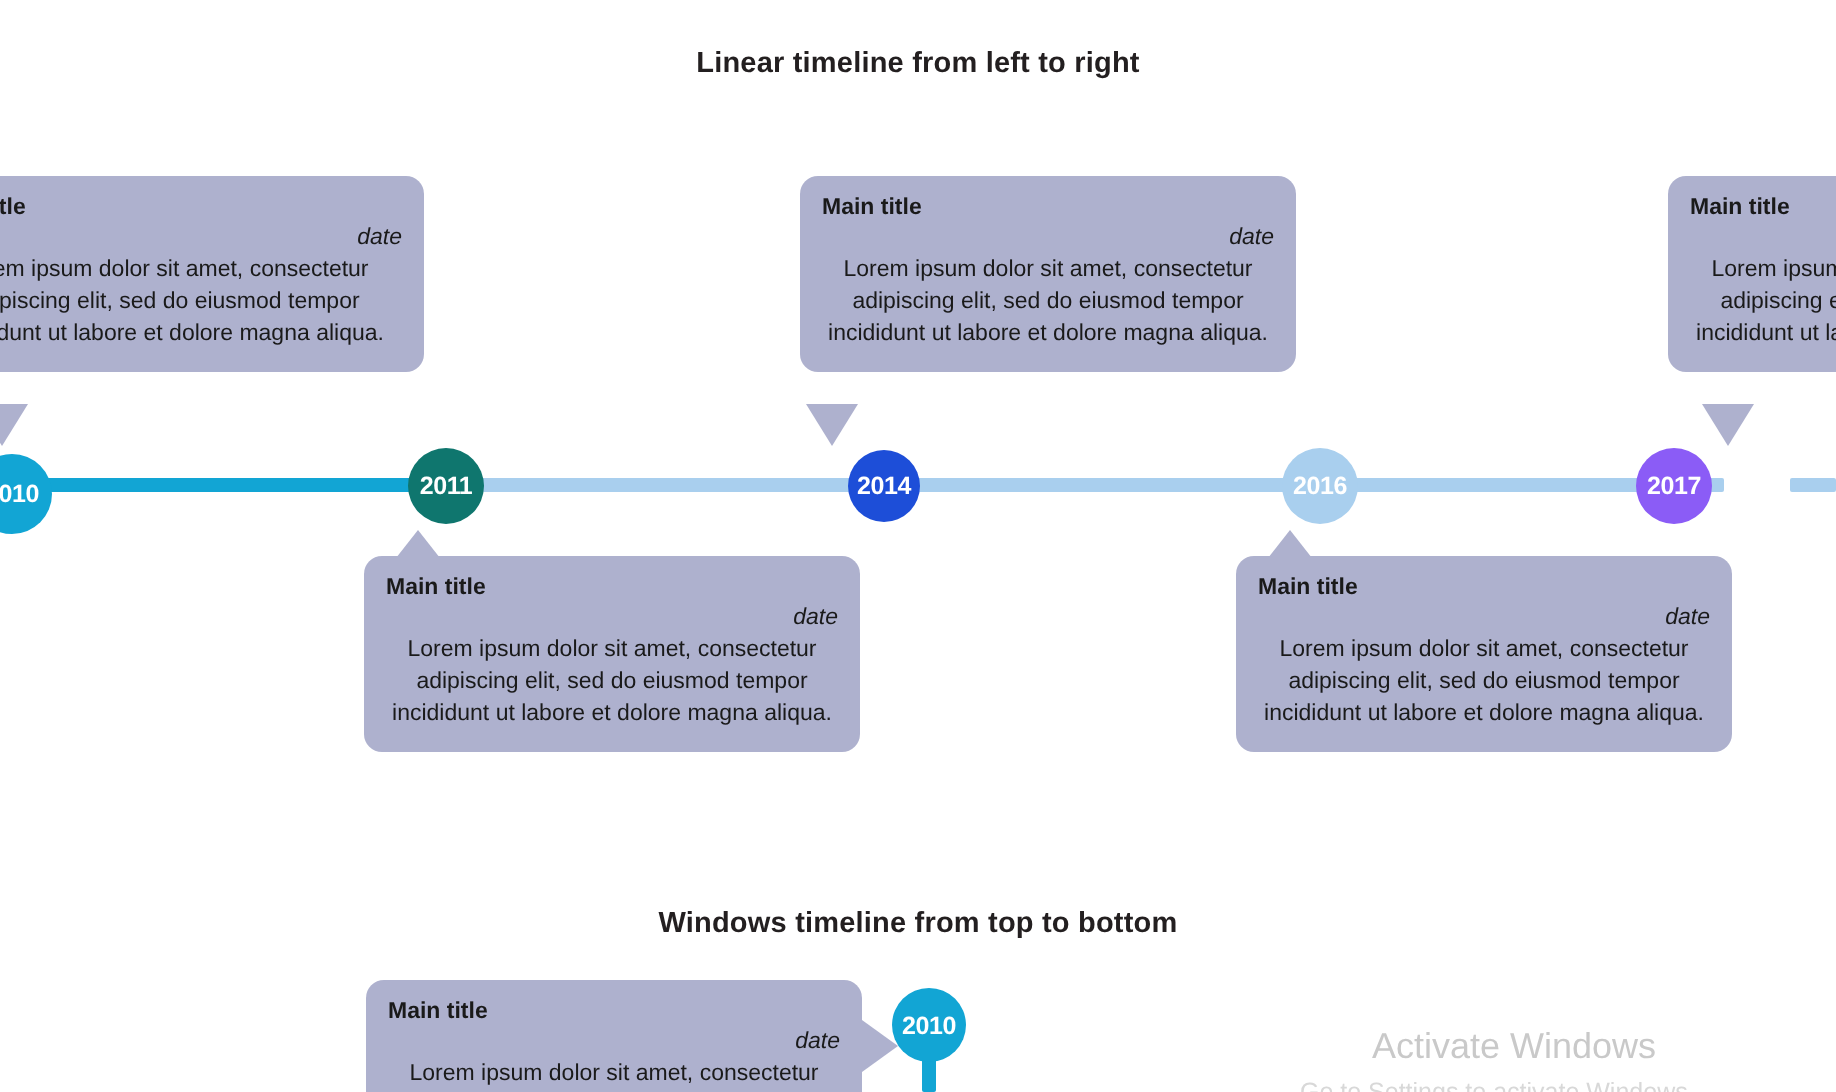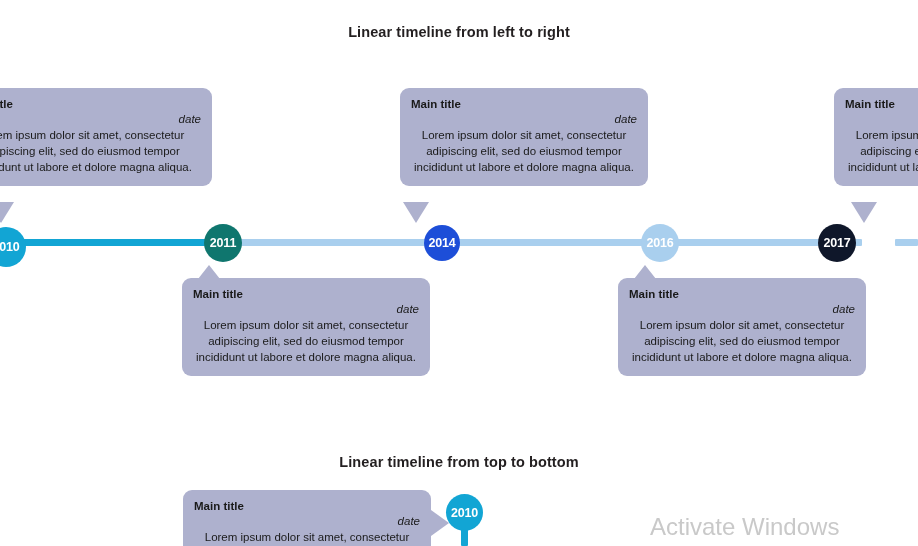--- a/index.html
+++ b/index.html
@@ -112,24 +112,25 @@
 
   
   #watermark {
     position: absolute;
     left: 650px;
     top: 512px;
     text-align: left;
     user-select: none;
   }
   #watermark .wm-line1 {
-    font-size: 24px;
+    font-size: 18px;
     color: #c9c9c9;
     line-height: 1.25;
     white-space: nowrap;
+    margin-left: 36px;
   }
   #watermark .wm-line2 {
     font-size: 12.5px;
     color: #d8d8d8;
     line-height: 1.3;
     white-space: nowrap;
     margin-top: 3px;
   }
 </style>
 </head>
@@ -199,25 +200,25 @@
   </div>
 
   <div class="marker" style="left:424px; top:225px; width:36px; height:36px; background:#1d4ed8;">
     <span>2014</span>
   </div>
 
   <div class="marker" style="left:641px; top:224px; width:38px; height:38px; background:#a9cfee;">
     <span>2016</span>
   </div>
 
-  <div class="marker" style="left:818px; top:224px; width:38px; height:38px; background:#0f172a;align-items:center;">
+  <div class="marker" style="left:818px; top:224px; width:38px; height:38px; background:#8b5cf6;align-items:center;">
     <span>2017</span>
   </div>
 
-  <div class="section-title" id="title-ttb">Linear timeline from top to bottom</div>
+  <div class="section-title" id="title-ttb">Windows timeline from top to bottom</div>
 
   <div class="v-line" style="left:461px; top:520px; height:26px; background:#12a5d4;"></div>
 
   <div class="callout" style="left:183px; top:490px; width:248px;">
     <div class="c-title">Main title</div>
     <div class="c-date">date</div>
     <div class="c-body">Lorem ipsum dolor sit amet, consectetur</div>
     <div class="c-body">adipiscing elit, sed do eiusmod tempor</div>
 
   </div>

